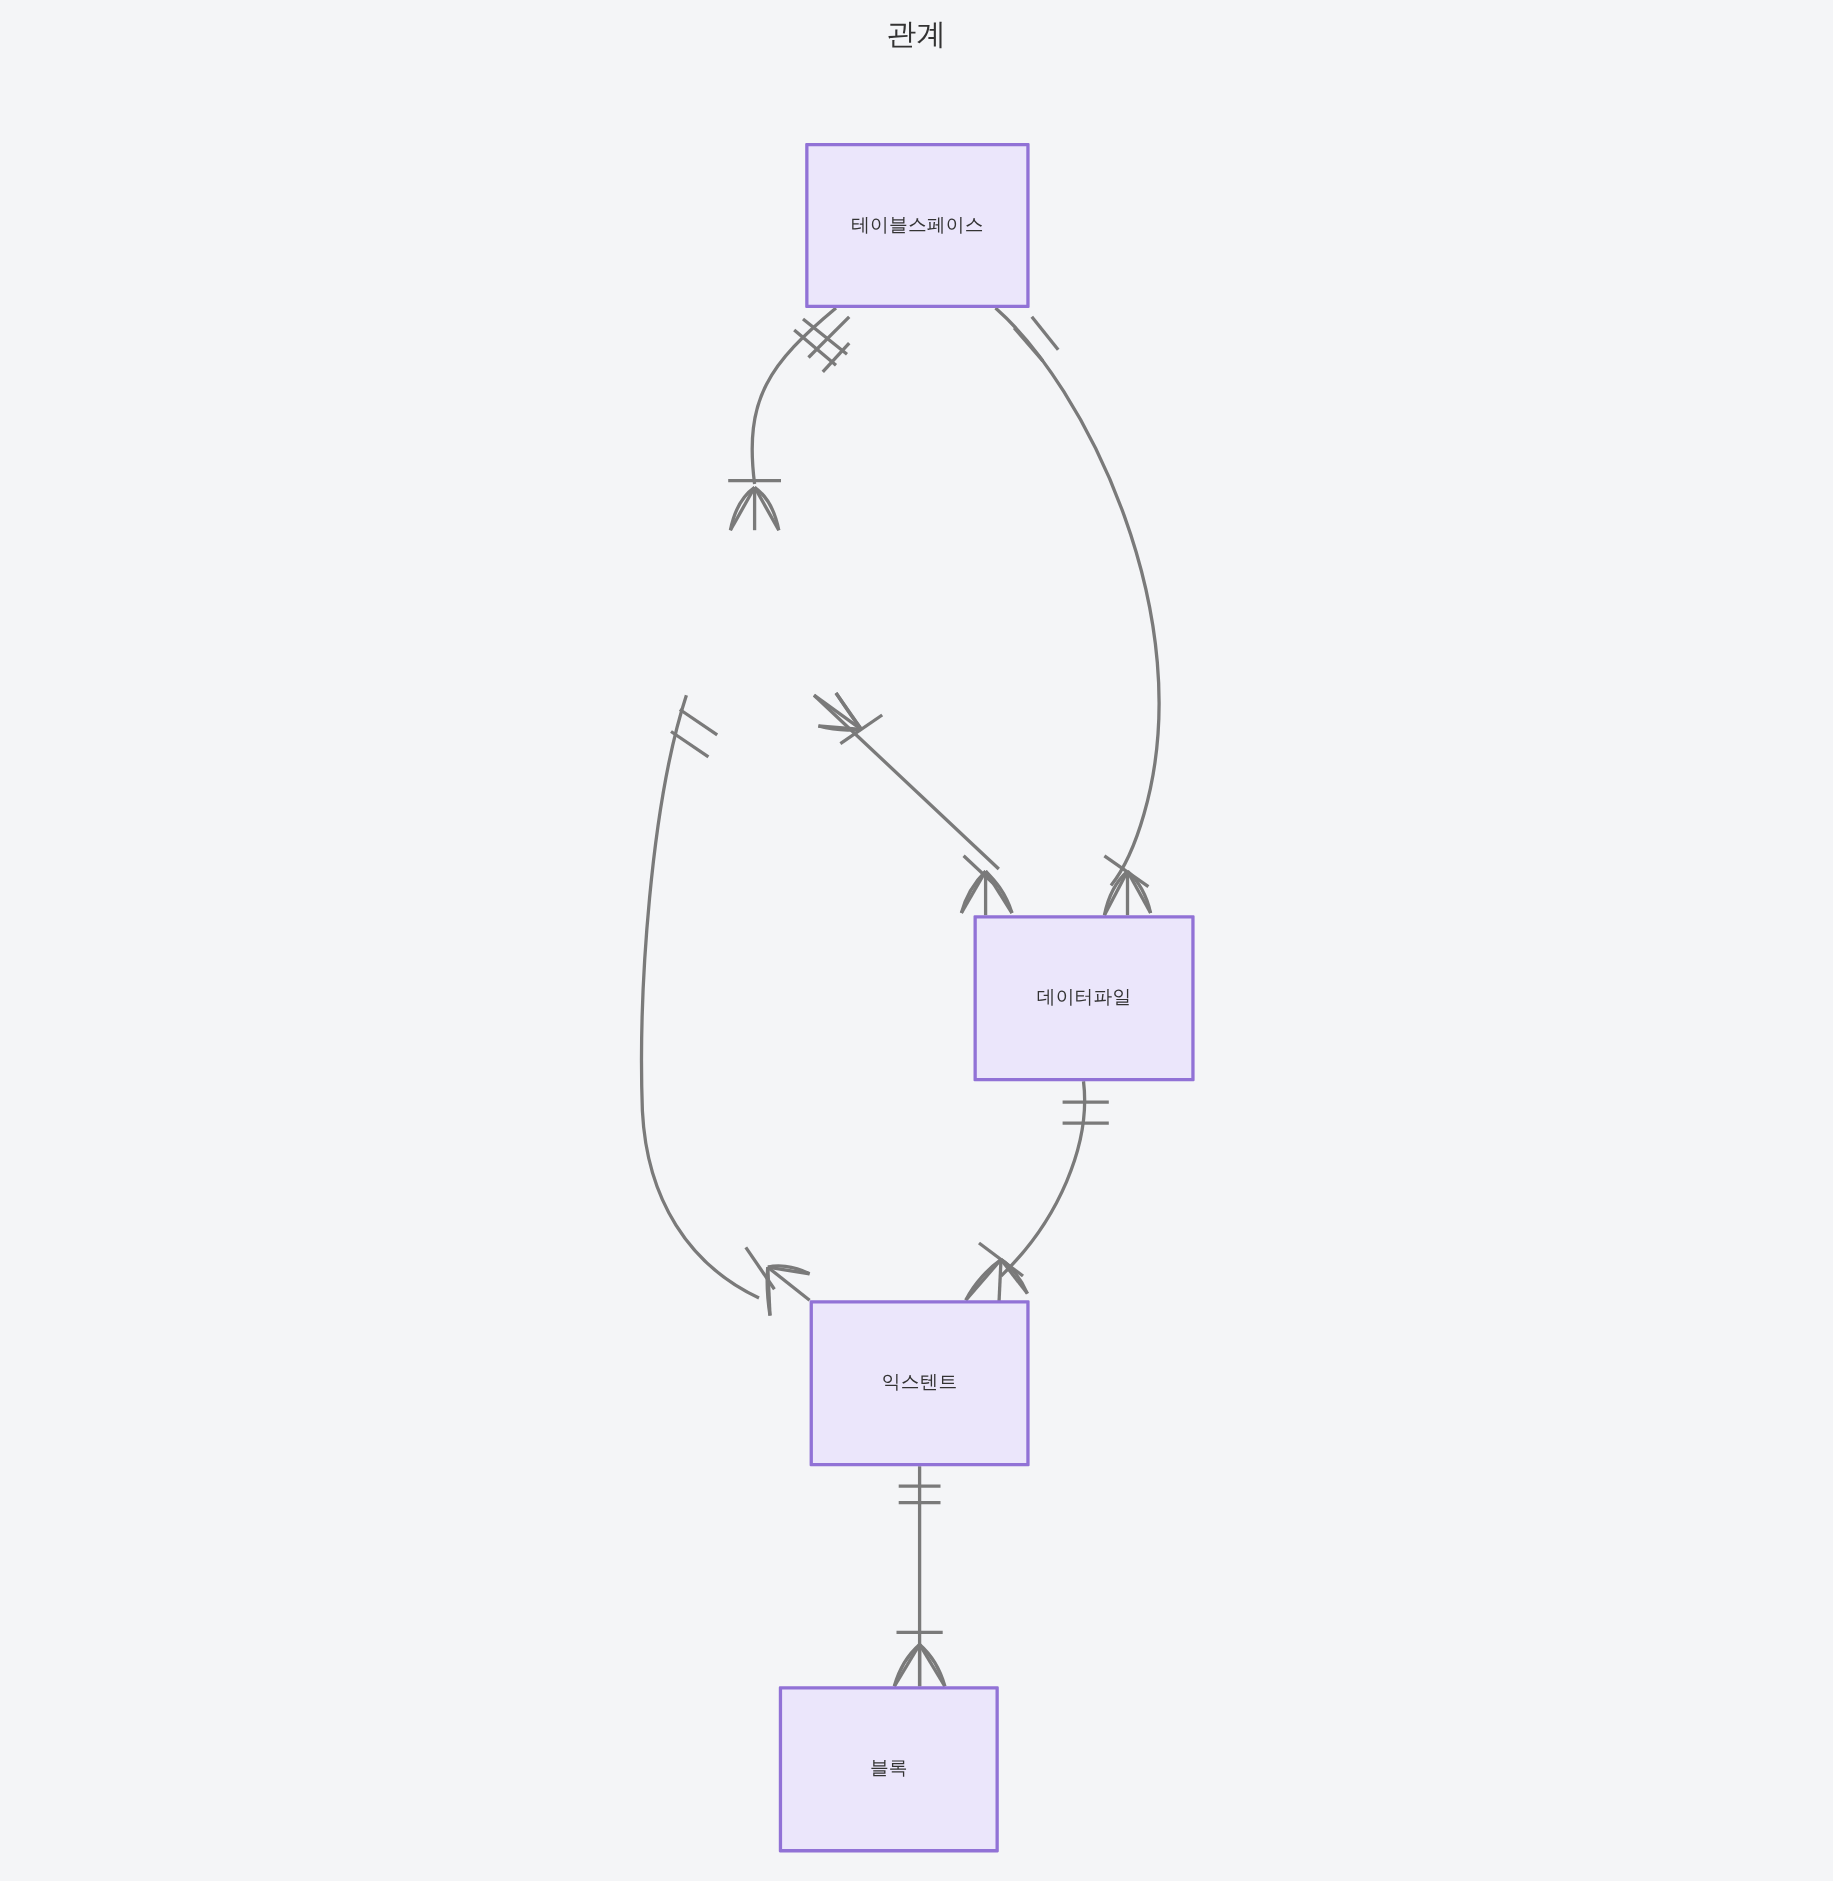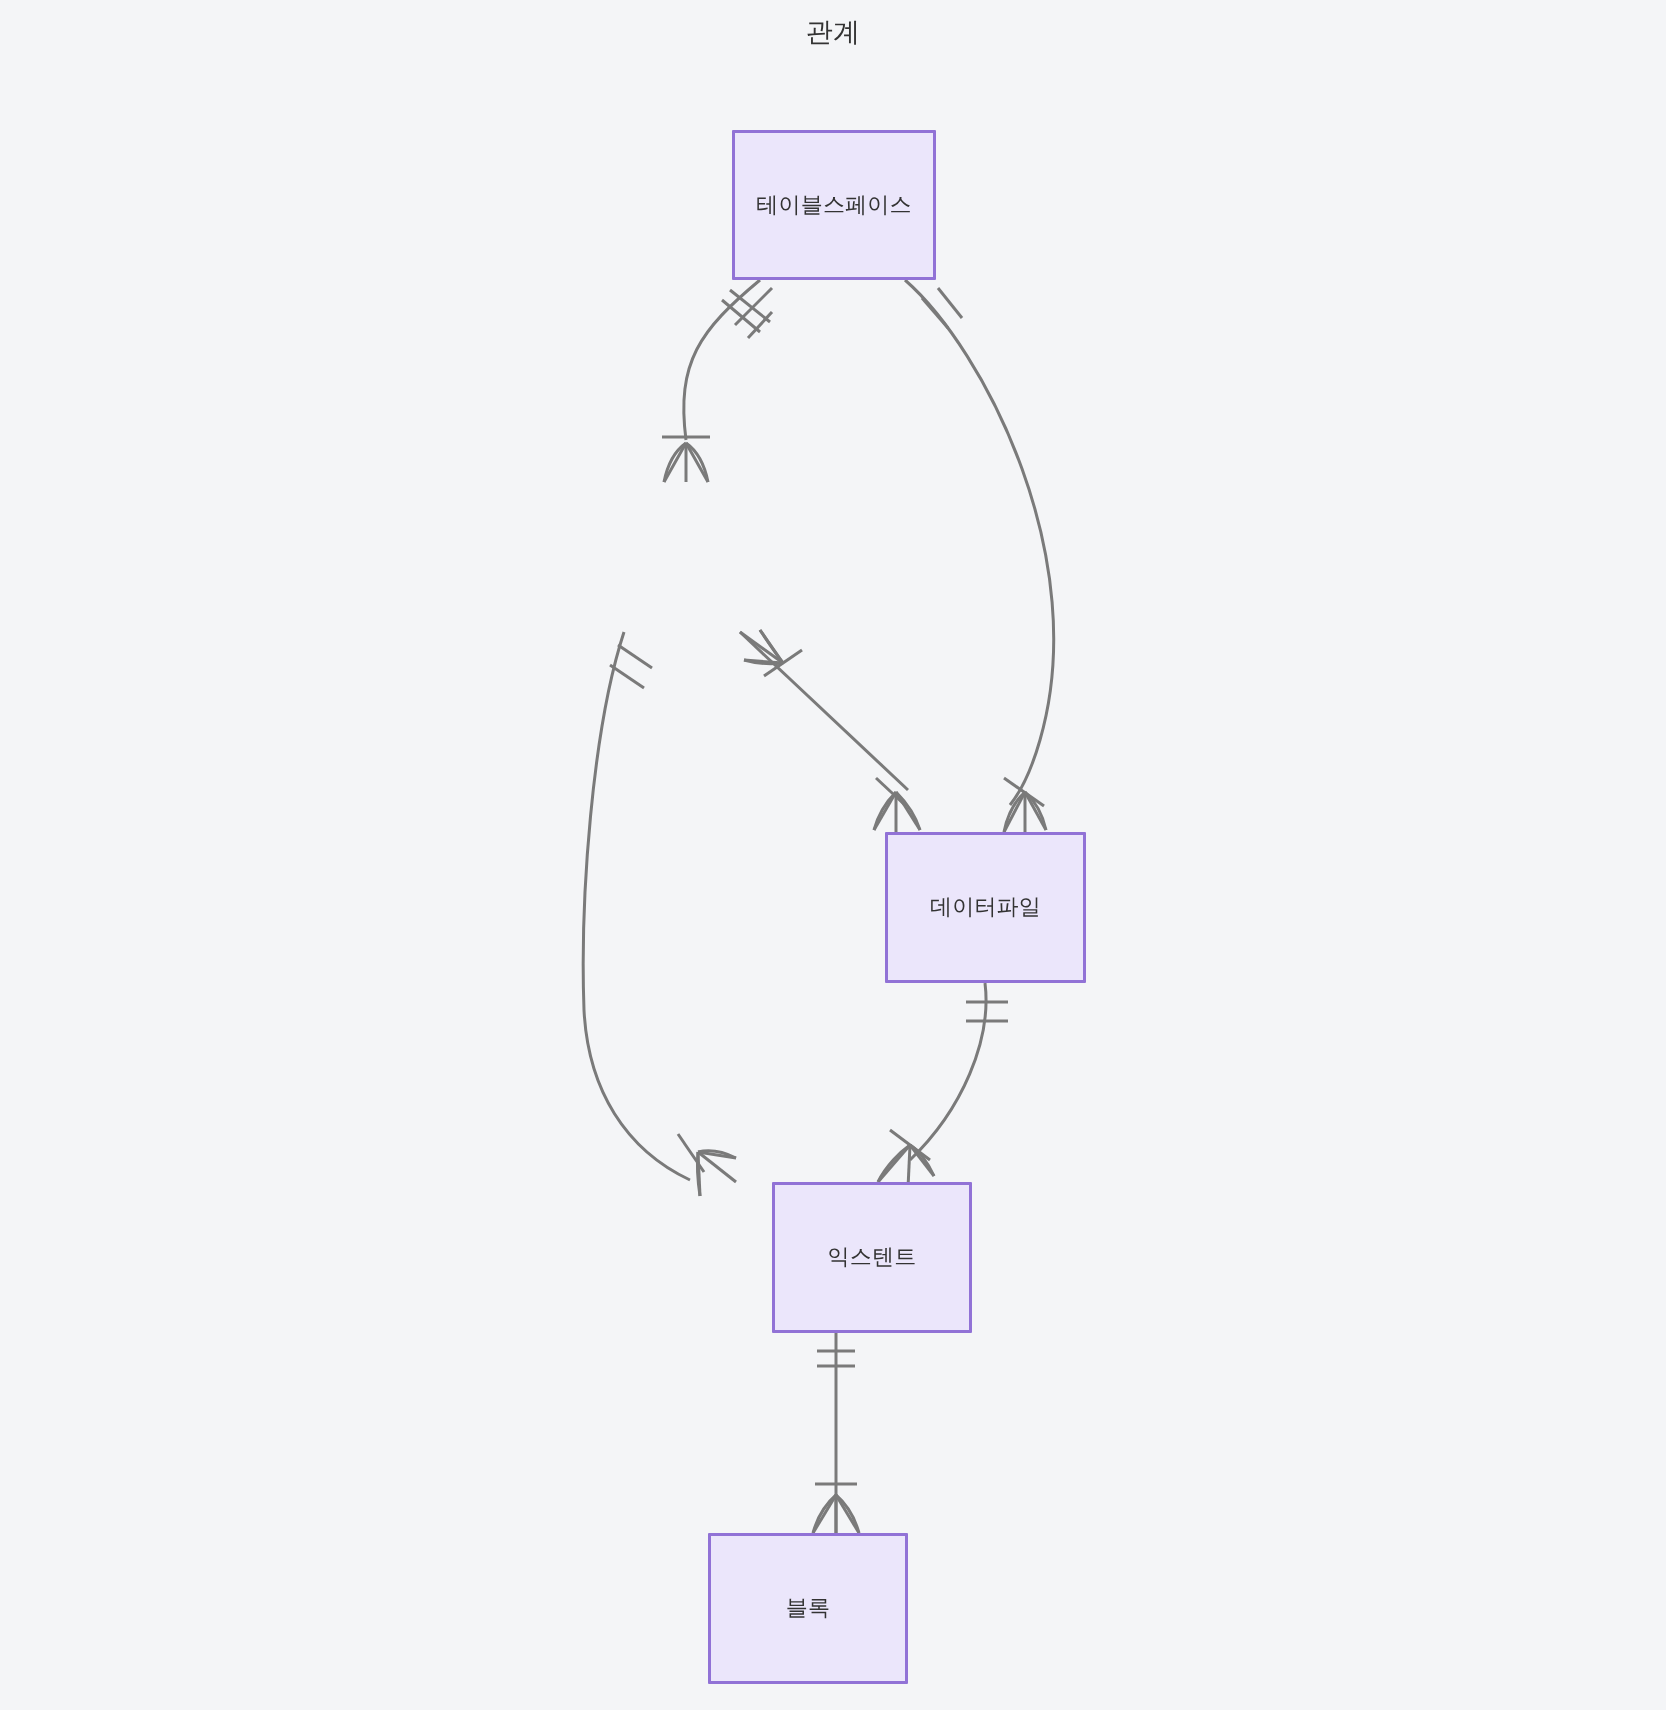--- a/index.html
+++ b/index.html
@@ -59,21 +59,21 @@
     position: absolute;
     box-sizing: border-box;
     background: #ebe6fb;
     border: 3px solid #9172d6;
     border-radius: 1px;
     display: flex;
     align-items: center;
     justify-content: center;
   }
   .entity-label {
-    font-size: 22px;
+    font-size: 17px;
     color: #333333;
     line-height: 1.2;
     text-align: center;
     letter-spacing: 0.2px;
     user-select: none;
   }
 </style>
 </head>
 <body>
 
@@ -200,21 +200,21 @@
 
   <div class="entity-box" style="left:732px; top:130px; width:204px; height:150px;">
     <span class="entity-label">테이블스페이스</span>
   </div>
 
 
   <div class="entity-box" style="left:885px; top:832px; width:201px; height:151px;">
     <span class="entity-label">데이터파일</span>
   </div>
 
-  <div class="entity-box" style="left:736px; top:1182px; width:200px; height:151px;margin-left:36px;">
+  <div class="entity-box" style="left:736px; top:1182px; width:200px; height:151px;">
     <span class="entity-label">익스텐트</span>
   </div>
 
   <div class="entity-box" style="left:708px; top:1533px; width:200px; height:151px;">
     <span class="entity-label">블록</span>
   </div>
 
 </div>
 
 </body></html>

